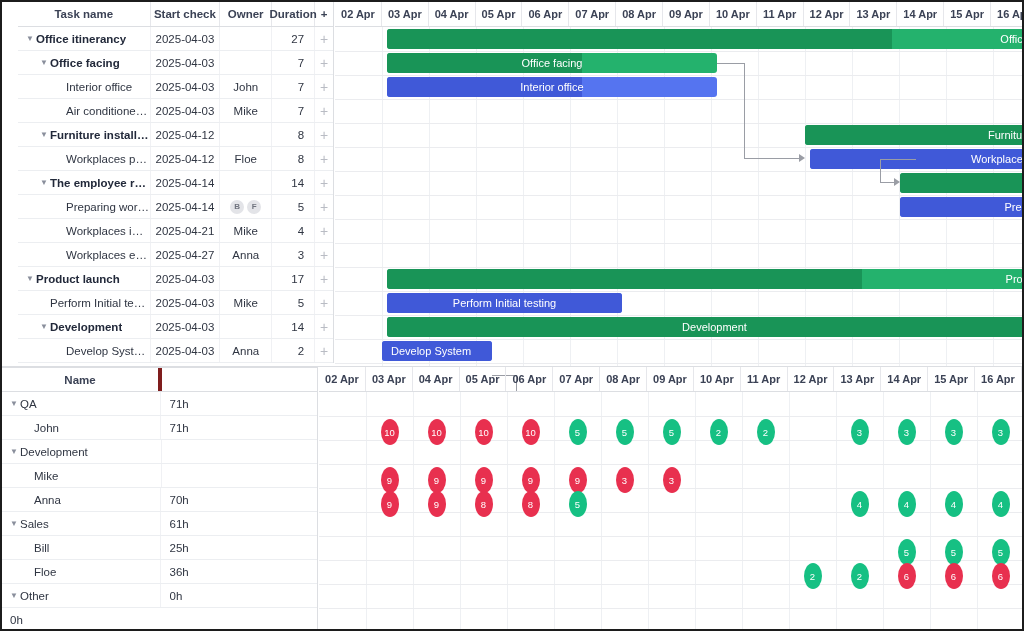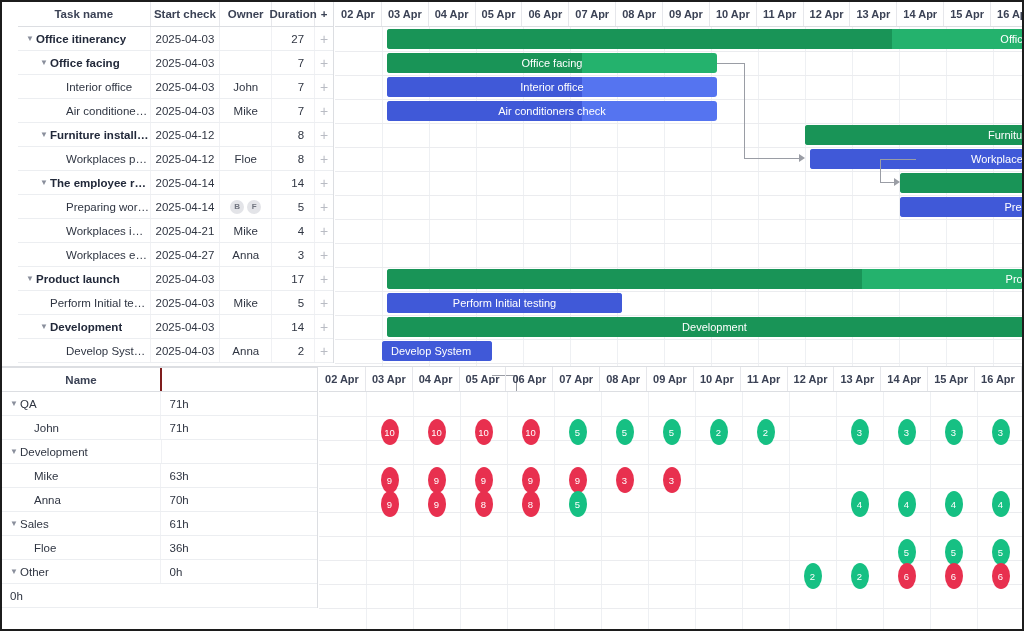--- a/index.html
+++ b/index.html
@@ -121,21 +121,21 @@
     position: absolute; left: 0; top: 0; width: 316px;
     border-right: 1px solid #dcdee2;
   }
   .res-hdr {
     display: flex; height: 25px; border-bottom: 1px solid #dcdee2;
     border-top: 1px solid #dcdee2; background: #fff;
   }
   .res-hdr .cell {
     font-size: 11.5px; font-weight: bold; color: #3b4255;
     display: flex; align-items: center; justify-content: center;
-    border-right: 2px solid #7f1d1d; height: 100%;
+    border-right: 4px solid #7f1d1d; height: 100%;
   }
   .c-name { width: 160px; }
   .c-load { width: 156px; border-right: none !important; }
   .rrow {
     display: flex; height: 24px; align-items: center;
     border-bottom: 1px solid #eceef1;
   }
   .rrow .cell {
     height: 100%; display: flex; align-items: center;
     font-size: 11.5px; color: #2f3542;
@@ -398,24 +398,20 @@
             <div class="lbl">Office itinerancy</div>
           </div>
           <div class="bar ctr" style="left: 52px; width: 330px; top: 26px; background: rgb(36, 178, 109);">
             <div class="prog" style="width: 195px; background: rgb(25, 148, 87);"></div>
             <div class="lbl">Office facing</div>
           </div>
           <div class="bar ctr" style="left: 52px; width: 330px; top: 50px; background: rgb(85, 116, 240);">
             <div class="prog" style="width: 195px; background: rgb(64, 89, 216);"></div>
             <div class="lbl">Interior office</div>
           </div>
-          <div class="bar ctr" style="left: 52px; width: 330px; top: 74px; background: rgb(85, 116, 240);">
-            <div class="prog" style="width: 195px; background: rgb(64, 89, 216);"></div>
-            <div class="lbl">Air conditioners check</div>
-          </div>
           <div class="bar" style="left: 470px; width: 290px; top: 98px; background: rgb(36, 178, 109);">
             <div class="prog" style="width: 290px; background: rgb(25, 148, 87);"></div>
             <div class="lbl">Furniture installation</div>
           </div>
           <div class="bar" style="left: 475px; width: 285px; top: 122px; background: rgb(85, 116, 240);">
             <div class="prog" style="width: 285px; background: rgb(64, 89, 216);"></div>
             <div class="lbl">Workplaces preparation</div>
           </div>
           <div class="bar" style="left: 565px; width: 195px; top: 146px; background: rgb(36, 178, 109);">
             <div class="prog" style="width: 195px; background: rgb(25, 148, 87);"></div>
@@ -497,39 +493,47 @@
               </div>
             </div>
           </div>
           <div class="rrow">
             <div class="cell c-name">
               <div class="tw lvl1">
                 <span class="caret hidden">▼</span>
                 <span class="tname">Mike</span>
               </div>
             </div>
-            <div class="cell c-load">63h</div>
           </div>
           <div class="rrow">
             <div class="cell c-name">
               <div class="tw lvl1">
                 <span class="caret hidden">▼</span>
                 <span class="tname">Anna</span>
               </div>
             </div>
             <div class="cell c-load">70h</div>
           </div>
           <div class="rrow">
             <div class="cell c-name">
               <div class="tw lvl0">
                 <span class="caret">▼</span>
                 <span class="tname">Sales</span>
               </div>
             </div>
             <div class="cell c-load">61h</div>
+          </div>
+          <div class="rrow">
+            <div class="cell c-name">
+              <div class="tw lvl1">
+                <span class="caret hidden">▼</span>
+                <span class="tname">Bill</span>
+              </div>
+            </div>
+            <div class="cell c-load">25h</div>
           </div>
           <div class="rrow">
             <div class="cell c-name">
               <div class="tw lvl1">
                 <span class="caret hidden">▼</span>
                 <span class="tname">Floe</span>
               </div>
             </div>
             <div class="cell c-load">36h</div>
           </div>

